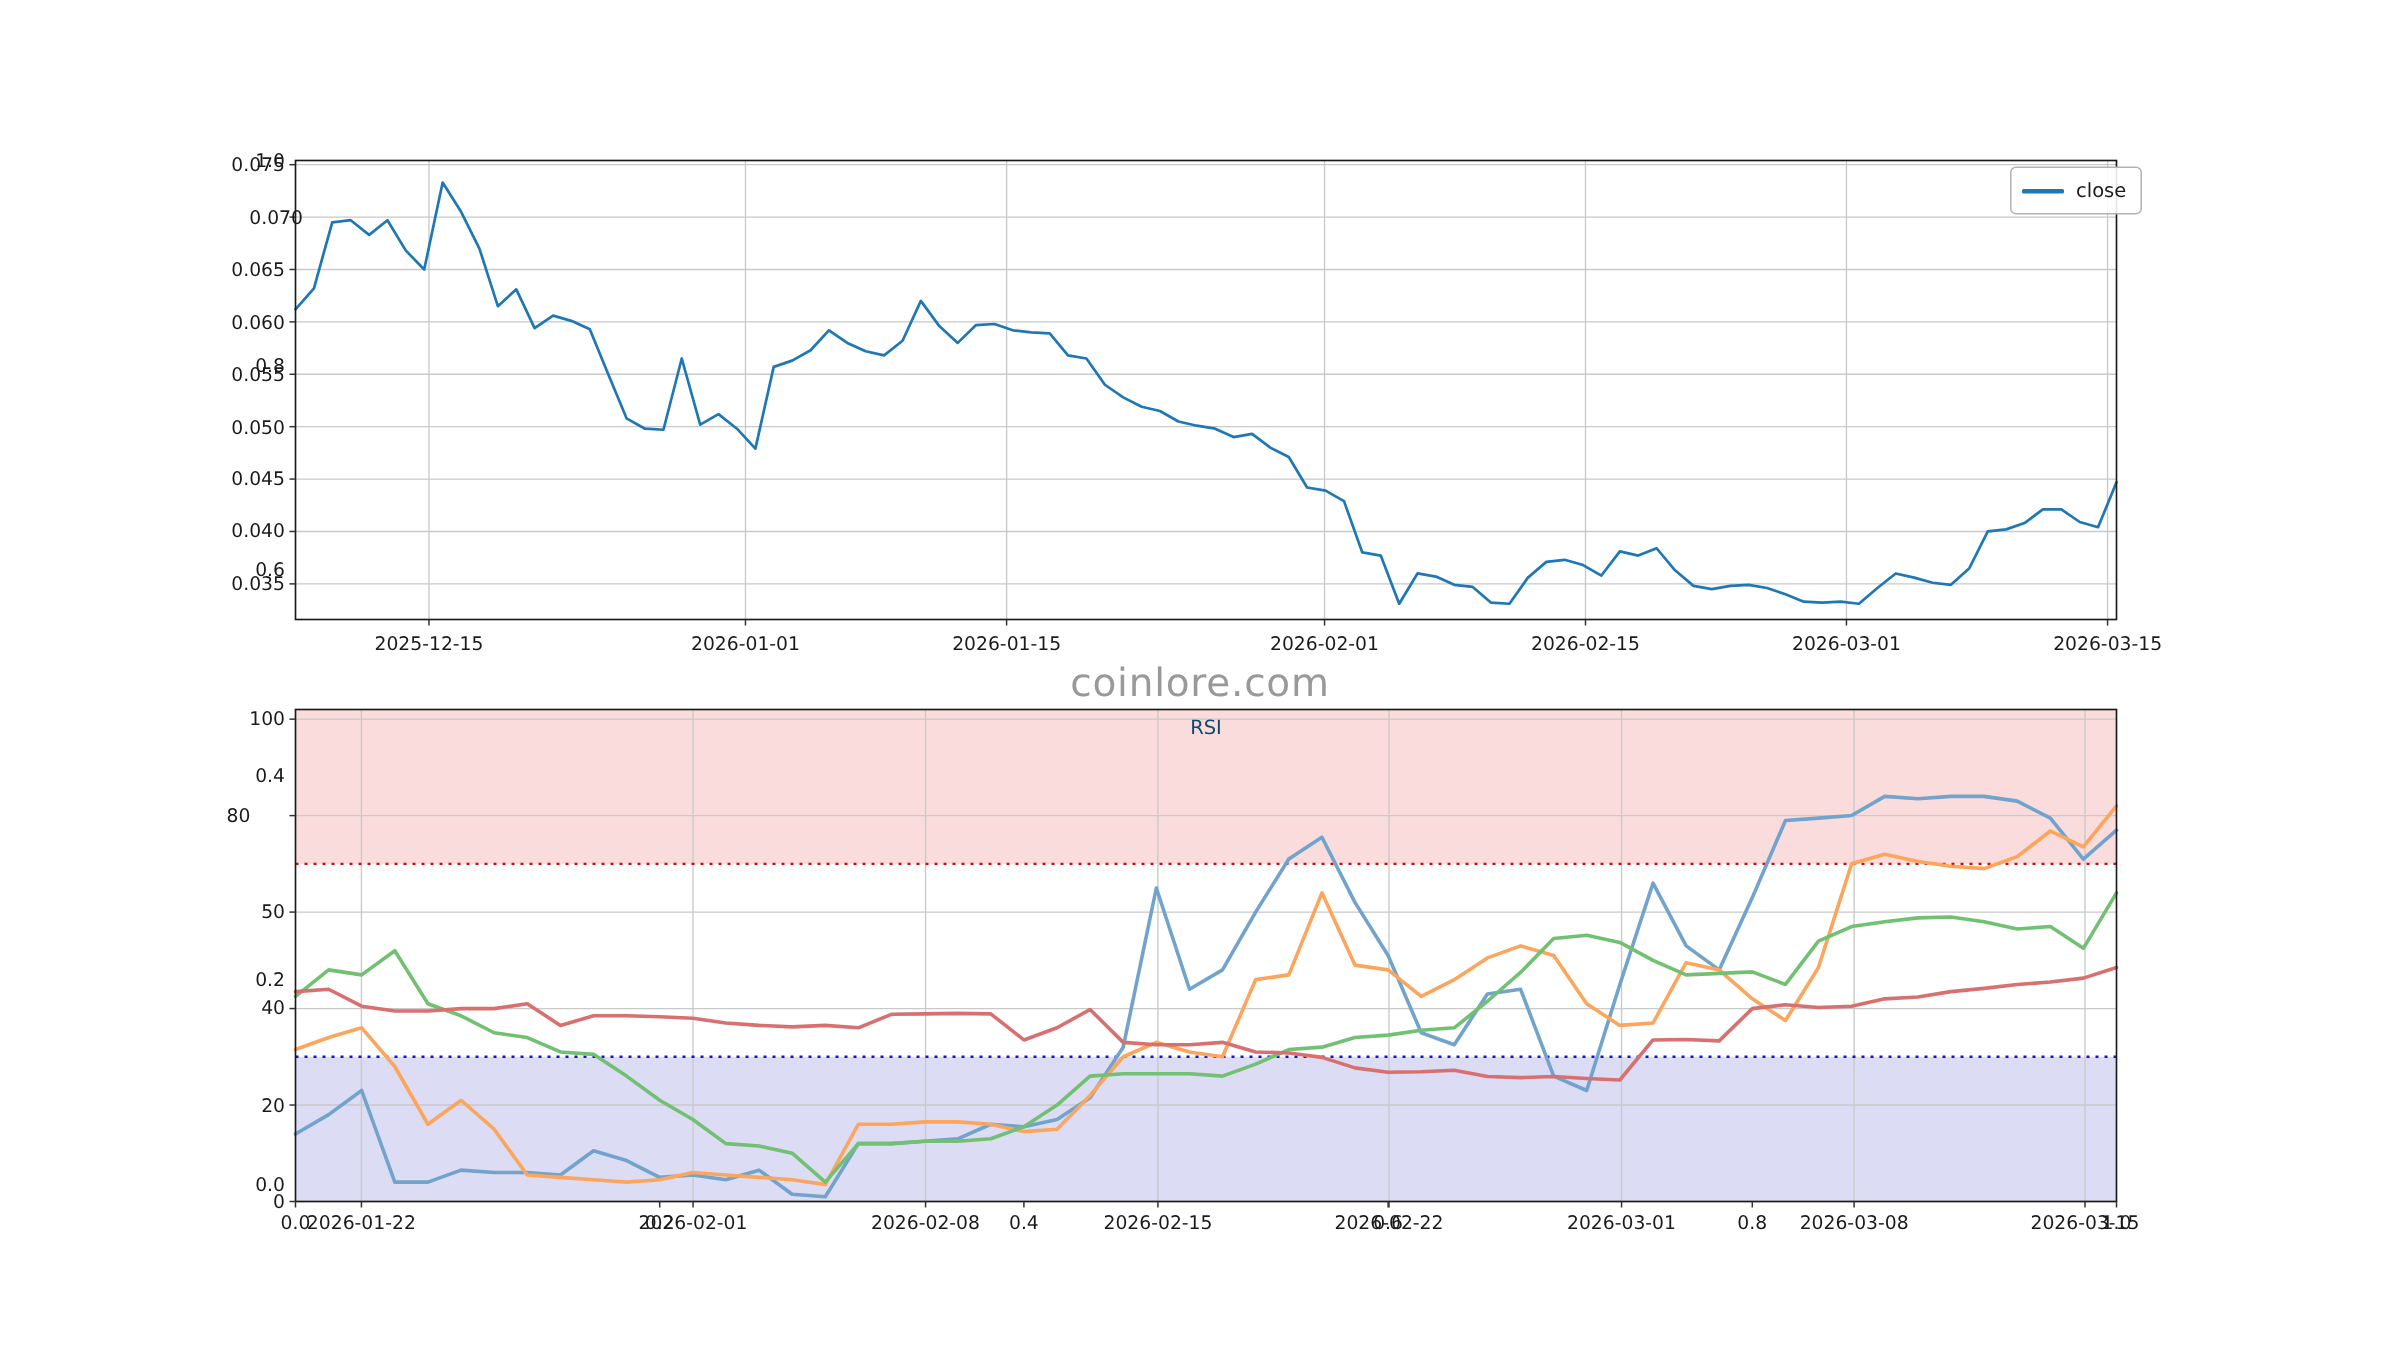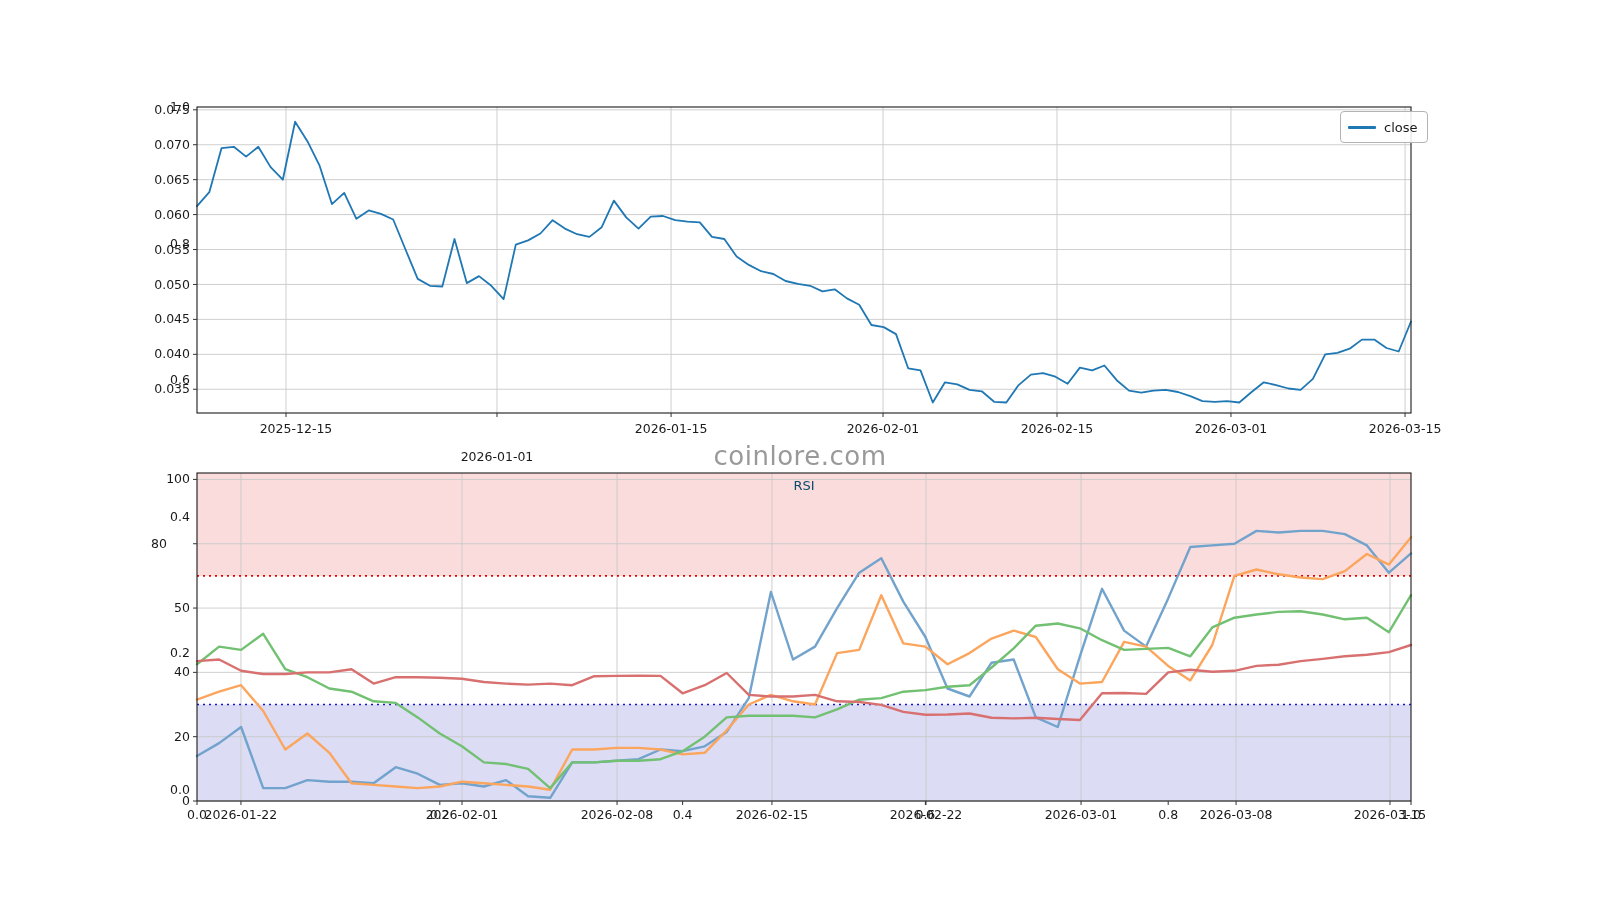--- a/index.html
+++ b/index.html
@@ -97,30 +97,30 @@
       <line x1="1411" x2="1411" y1="801" y2="805" stroke="#333333" stroke-width="1"></line>
       <line x1="193" x2="197" y1="801" y2="801" stroke="#333333" stroke-width="1"></line>
       <line x1="193" x2="197" y1="736.686274509804" y2="736.686274509804" stroke="#333333" stroke-width="1"></line>
       <line x1="193" x2="197" y1="672.3725490196078" y2="672.3725490196078" stroke="#333333" stroke-width="1"></line>
       <line x1="193" x2="197" y1="608.0588235294117" y2="608.0588235294117" stroke="#333333" stroke-width="1"></line>
       <line x1="193" x2="197" y1="543.7450980392157" y2="543.7450980392157" stroke="#333333" stroke-width="1"></line>
       <line x1="193" x2="197" y1="479.4313725490196" y2="479.4313725490196" stroke="#333333" stroke-width="1"></line>
     </svg>
   <div id="labels">
       <div class="ticklabel ylab" style="left:128px;top:101.8px;">0.075</div>
-      <div class="ticklabel ylab" style="left:128px;top:136.7px;">0.070</div>
+      <div class="ticklabel ylab" style="left:140px;top:136.7px;">0.070</div>
       <div class="ticklabel ylab" style="left:128px;top:171.7px;">0.065</div>
       <div class="ticklabel ylab" style="left:128px;top:206.6px;">0.060</div>
       <div class="ticklabel ylab" style="left:128px;top:241.5px;">0.055</div>
       <div class="ticklabel ylab" style="left:128px;top:276.5px;">0.050</div>
       <div class="ticklabel ylab" style="left:128px;top:311.4px;">0.045</div>
       <div class="ticklabel ylab" style="left:128px;top:346.3px;">0.040</div>
       <div class="ticklabel ylab" style="left:128px;top:381.2px;">0.035</div>
-      <div class="ticklabel xlab" style="left:296px;top:421px;">2025-12-15</div>
-      <div class="ticklabel xlab" style="left:497.0px;top:421px;margin-top:28px;">2026-01-01</div>
+      <div class="ticklabel xlab" style="left:286.0px;top:421px;">2025-12-15</div>
+      <div class="ticklabel xlab" style="left:497.0px;top:421px;">2026-01-01</div>
       <div class="ticklabel xlab" style="left:671.1px;top:421px;">2026-01-15</div>
       <div class="ticklabel xlab" style="left:883.0px;top:421px;">2026-02-01</div>
       <div class="ticklabel xlab" style="left:1057.0px;top:421px;">2026-02-15</div>
       <div class="ticklabel xlab" style="left:1231.0px;top:421px;">2026-03-01</div>
       <div class="ticklabel xlab" style="left:1405.1px;top:421px;">2026-03-15</div>
       <div class="ticklabel ylab" style="left:128px;top:793.0px;">0</div>
       <div class="ticklabel ylab" style="left:128px;top:728.7px;">20</div>
       <div class="ticklabel ylab" style="left:128px;top:664.4px;">40</div>
       <div class="ticklabel ylab" style="left:128px;top:600.1px;">50</div>
       <div class="ticklabel ylab" style="left:128px;top:535.7px;text-align:center;">80</div>

